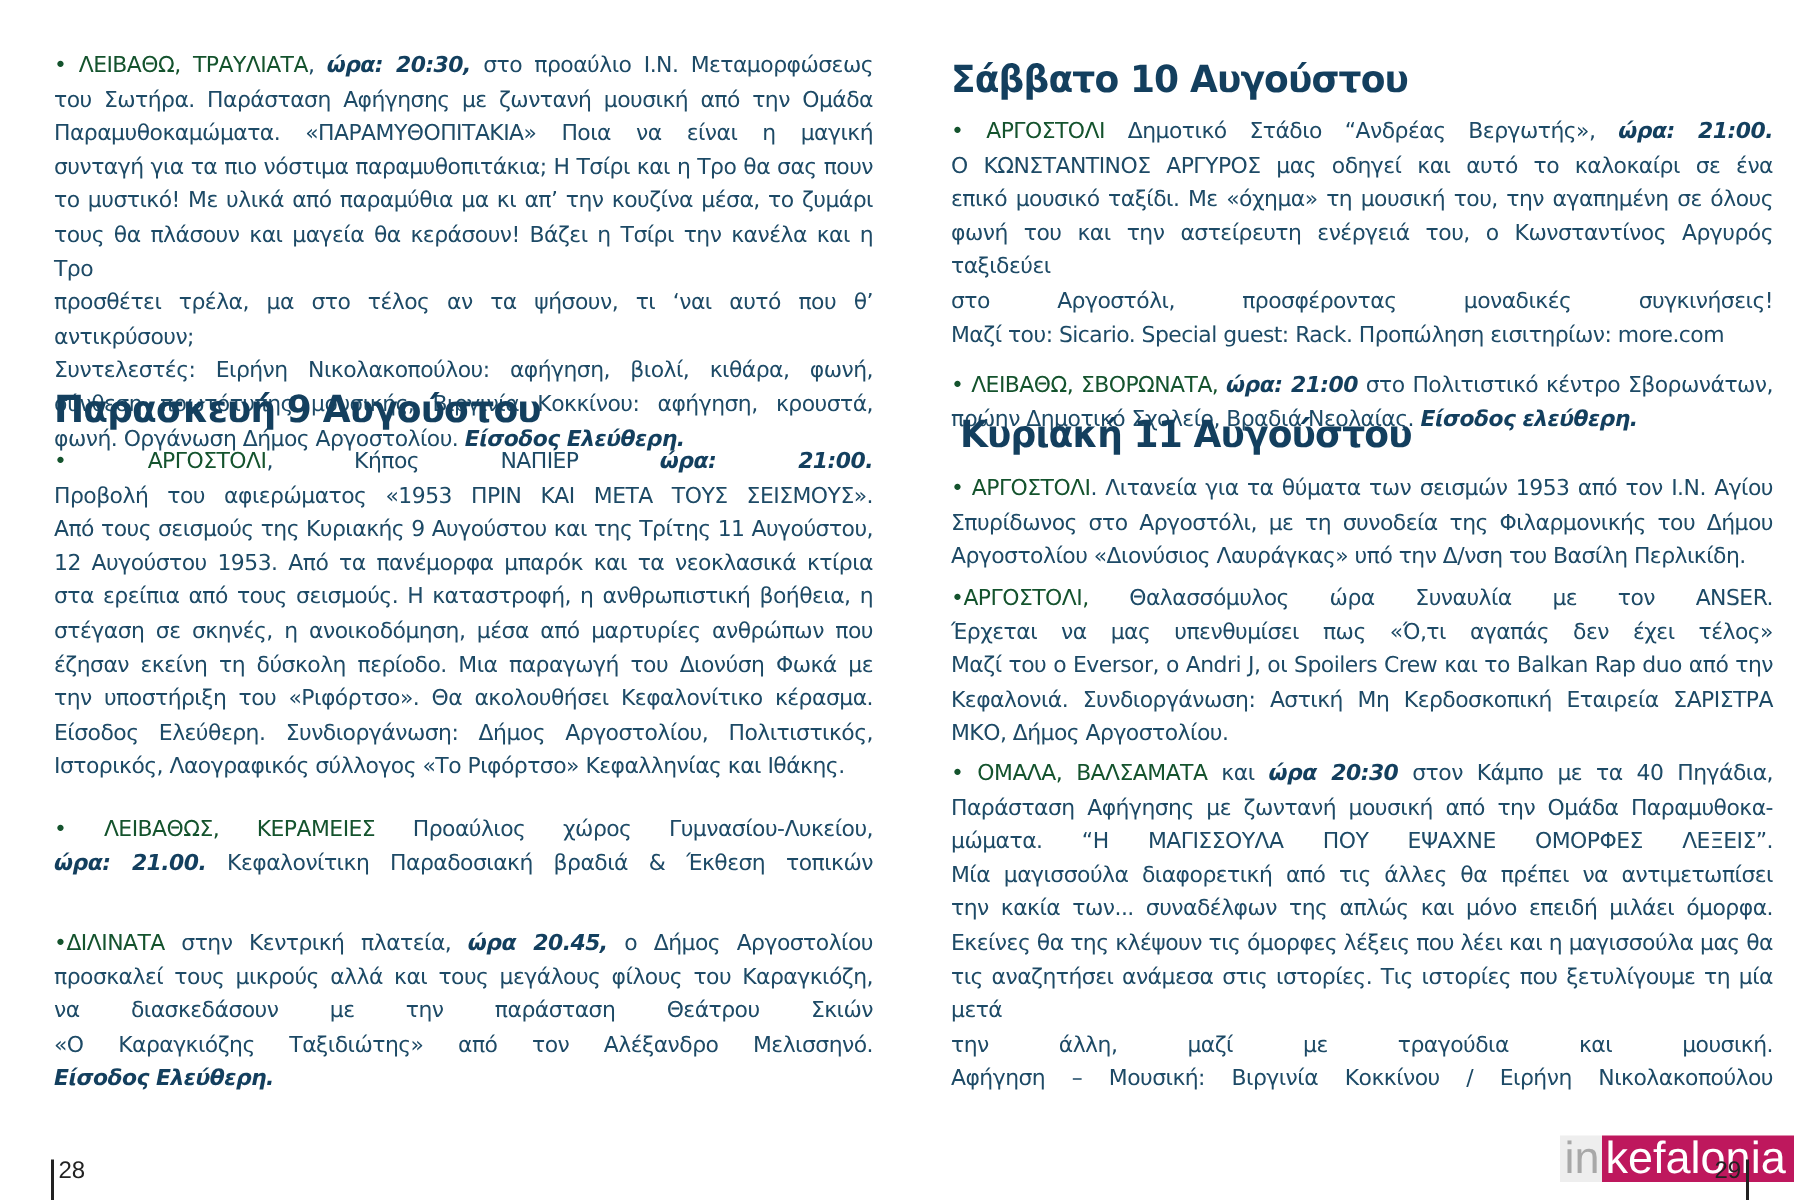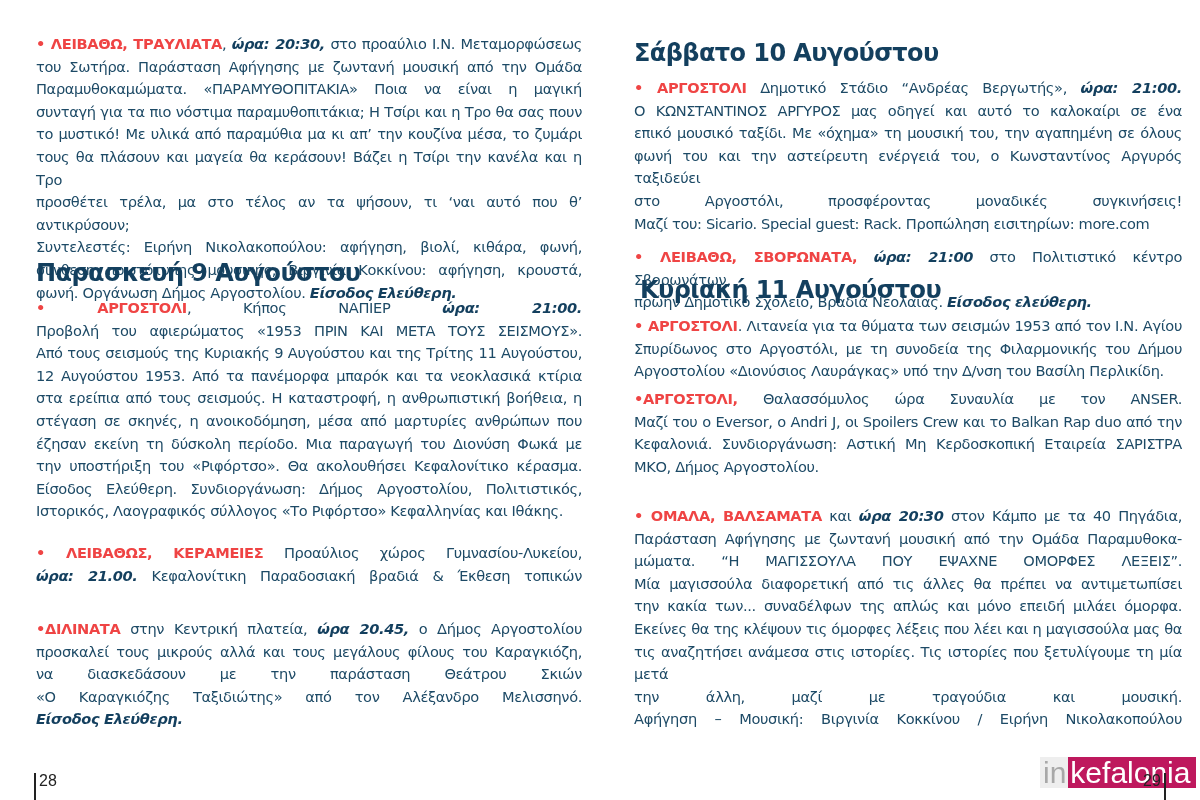--- a/index.html
+++ b/index.html
@@ -10,21 +10,21 @@
   .col { position:absolute; top:0; }
   .col-left { left:36px; width:546px; }
   .col-right { left:634px; width:548px; }
   .para {
     position:absolute; left:0; width:100%;
     font-size:14.6px; line-height:22.6px; letter-spacing:-0.35px;
     text-align:justify;
   }
   .para .line { display:block; white-space:nowrap; }
   .para .line.just { text-align-last:justify; white-space:normal; }
-  .b { font-weight:bold; color:#ef4444; }
+  .b { font-weight:normal; color:#14532d; }
   .i { font-style:italic; font-weight:bold; color:#133f5e; }
   .heading {
     position:absolute; left:0;
     font-family:"DejaVu Sans", sans-serif; font-weight:bold;
     font-size:25px; letter-spacing:-0.6px; color:#133f5e;
     transform:scaleX(0.96); transform-origin:left center;
   }
   .pagenum { position:absolute; font-family:"Liberation Sans", sans-serif; font-size:16px; color:#222; }
   .pagebar { position:absolute; width:2px; background:#222; }
   .logo { position:absolute; left:1040px; top:757px; height:31px; display:flex; font-family:"Liberation Sans", sans-serif; font-size:30px; line-height:31px; }
@@ -88,20 +88,21 @@
       <span class="line"><span>πρώην Δημοτικό Σχολείο, Βραδιά Νεολαίας. </span><span class="i">Είσοδος ελεύθερη.</span></span>
     </div>
   <div class="heading" style="top:275px; left:6px;">Κυριακή 11 Αυγούστου</div>
   <div class="para" style="top:315px;">
       <span class="line just"><span class="b">• ΑΡΓΟΣΤΟΛΙ</span><span>. Λιτανεία για τα θύματα των σεισμών 1953 από τον Ι.Ν. Αγίου</span></span>
       <span class="line just"><span>Σπυρίδωνος στο Αργοστόλι, με τη συνοδεία της Φιλαρμονικής του Δήμου</span></span>
       <span class="line"><span>Αργοστολίου «Διονύσιος Λαυράγκας» υπό την Δ/νση του Βασίλη Περλικίδη.</span></span>
     </div>
   <div class="para" style="top:388px;">
       <span class="line just"><span class="b">•ΑΡΓΟΣΤΟΛΙ,</span><span> Θαλασσόμυλος  ώρα  Συναυλία με τον ANSER.</span></span>
+      <span class="line just"><span>Έρχεται να μας υπενθυμίσει πως «Ό,τι αγαπάς δεν έχει τέλος»</span></span>
       <span class="line just"><span>Μαζί του ο Eversor, ο Andri J, οι Spoilers Crew και το Balkan Rap duo από την</span></span>
       <span class="line just"><span>Κεφαλονιά. Συνδιοργάνωση: Αστική Μη Κερδοσκοπική Εταιρεία ΣΑΡΙΣΤΡΑ</span></span>
       <span class="line"><span>ΜΚΟ, Δήμος Αργοστολίου.</span></span>
     </div>
   <div class="para" style="top:505px;">
       <span class="line just"><span class="b">• ΟΜΑΛΑ, ΒΑΛΣΑΜΑΤΑ</span><span> και </span><span class="i">ώρα 20:30</span><span> στον Κάμπο με τα 40 Πηγάδια,</span></span>
       <span class="line just"><span>Παράσταση Αφήγησης με ζωντανή μουσική από την Ομάδα Παραμυθοκα-</span></span>
       <span class="line just"><span>μώματα. “Η ΜΑΓΙΣΣΟΥΛΑ ΠΟΥ ΕΨΑΧΝΕ ΟΜΟΡΦΕΣ ΛΕΞΕΙΣ”.</span></span>
       <span class="line just"><span>Μία μαγισσούλα διαφορετική από τις άλλες θα πρέπει να αντιμετωπίσει</span></span>
       <span class="line just"><span>την κακία των... συναδέλφων της απλώς και μόνο επειδή μιλάει όμορφα.</span></span>

